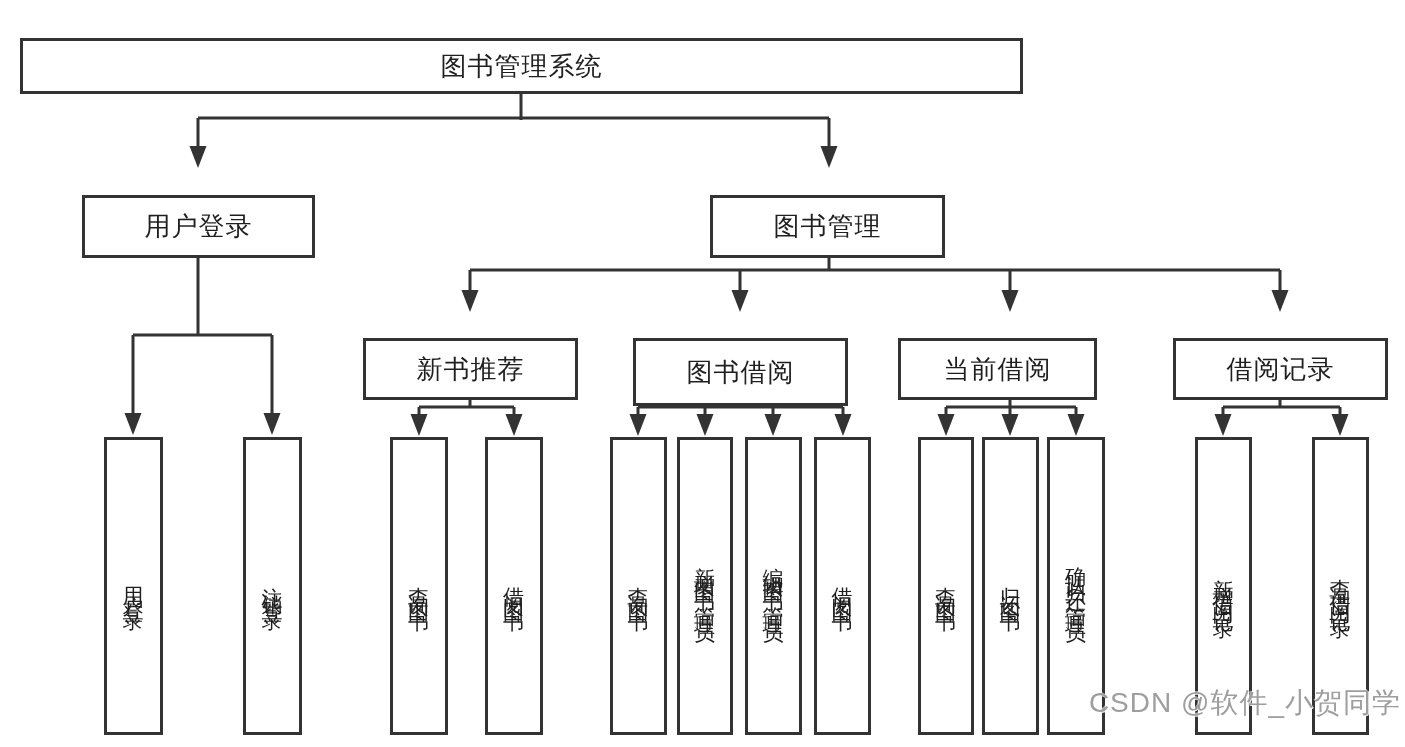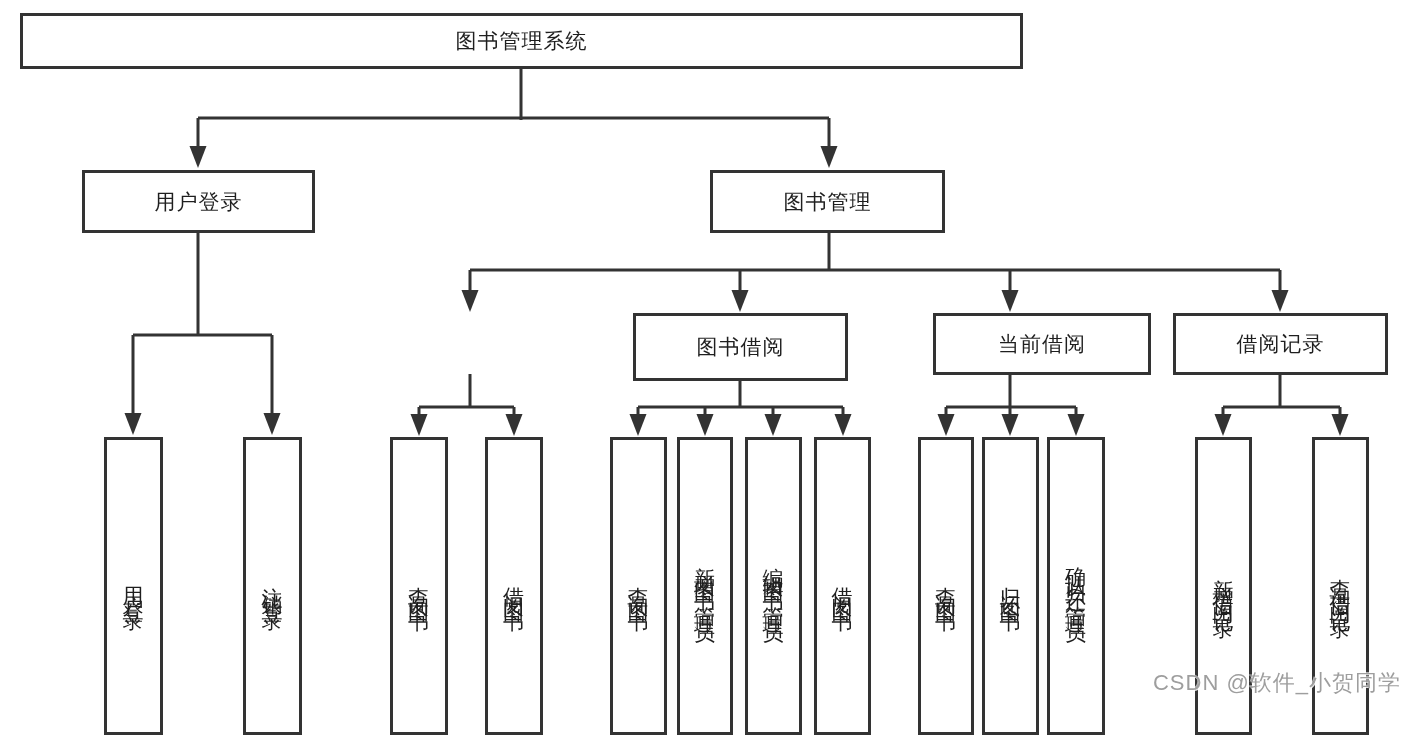--- a/index.html
+++ b/index.html
@@ -20,40 +20,41 @@
   }
   .wires{position:absolute;left:0;top:0;}
   .wires .ln{fill:none;stroke:var(--line);stroke-width:3;}
   .wires .ar{fill:var(--line);stroke:none;}
   .hbox{
     position:absolute;
     box-sizing:border-box;
     border:3px solid var(--border);
     background:var(--boxbg);
     display:flex;align-items:center;justify-content:center;
-    font-size:21px;color:var(--text);
+    font-size:26px;color:var(--text);
     letter-spacing:1px;
     white-space:nowrap;
+    margin-top:25px;
   }
   .vbox{
     position:absolute;
     box-sizing:border-box;
     border:3px solid var(--border);
     background:var(--boxbg);
     display:flex;align-items:center;justify-content:center;
     writing-mode:vertical-rl;
     text-orientation:mixed;
     font-size:21px;color:var(--text);
     line-height:1;
     letter-spacing:8px;
   }
   .watermark{
     position:absolute;
-    top:668px;right:4px;
-    font-size:22px;
+    top:684px;right:4px;
+    font-size:28px;
     color:var(--wm);
     letter-spacing:1px;
     text-shadow:1px 1px 0 rgba(255,255,255,0.85), -1px -1px 0 rgba(255,255,255,0.6);
     z-index:10;
     white-space:nowrap;
   }
 </style>
 </head>
 <body>
 
@@ -93,22 +94,23 @@
     <path class="ln" d="M1280,374 V408 M1223,407 H1340 M1223,407 V417 M1340,407 V417"></path>
     <polygon class="ar" points="1214.5,414 1231.5,414 1223,436"></polygon>
     <polygon class="ar" points="1331.5,414 1348.5,414 1340,436"></polygon>
   </svg>
 
   <div class="hbox" style="left:20px;top:13px;width:1003px;height:56px">图书管理系统</div>
 
   <div class="hbox" style="left:82px;top:170px;width:233px;height:63px">用户登录</div>
   <div class="hbox" style="left:710px;top:170px;width:235px;height:63px">图书管理</div>
 
+  <div class="hbox" style="left:363px;top:313px;width:215px;height:62px">新书推荐</div>
   <div class="hbox" style="left:633px;top:313px;width:215px;height:68px">图书借阅</div>
-  <div class="hbox" style="left:933px;top:313px;width:218px;height:62px">当前借阅</div>
+  <div class="hbox" style="left:898px;top:313px;width:199px;height:62px">当前借阅</div>
   <div class="hbox" style="left:1173px;top:313px;width:215px;height:62px">借阅记录</div>
 
   <div class="vbox" style="left:104px;top:437px;width:59px;height:298px">用户登录</div>
   <div class="vbox" style="left:243px;top:437px;width:59px;height:298px">注销登录</div>
 
   <div class="vbox" style="left:390px;top:437px;width:58px;height:298px">查询图书</div>
   <div class="vbox" style="left:485px;top:437px;width:58px;height:298px">借阅图书</div>
 
   <div class="vbox" style="left:610px;top:437px;width:57px;height:298px">查询图书</div>
   <div class="vbox" style="left:677px;top:437px;width:56px;height:298px">新增图书（管理员）</div>

